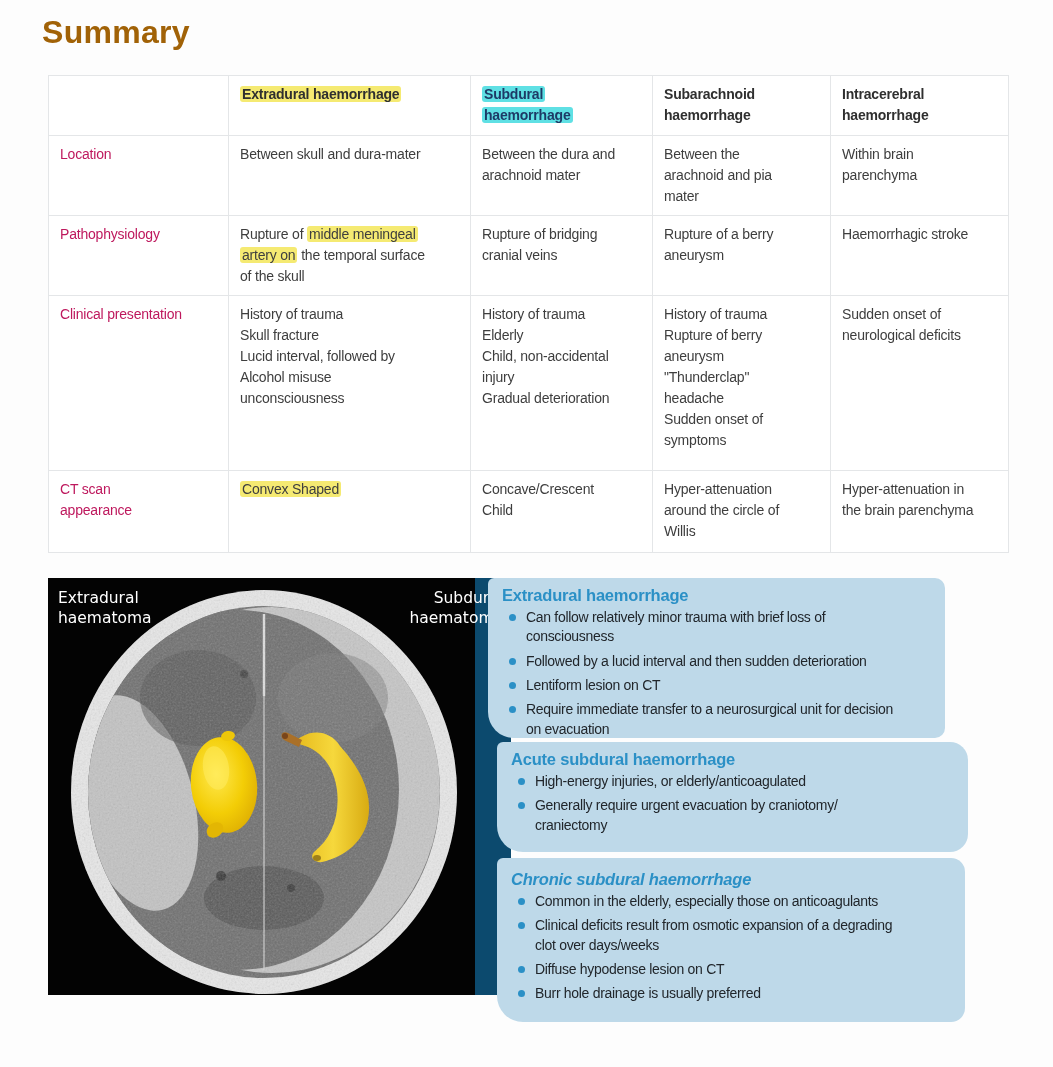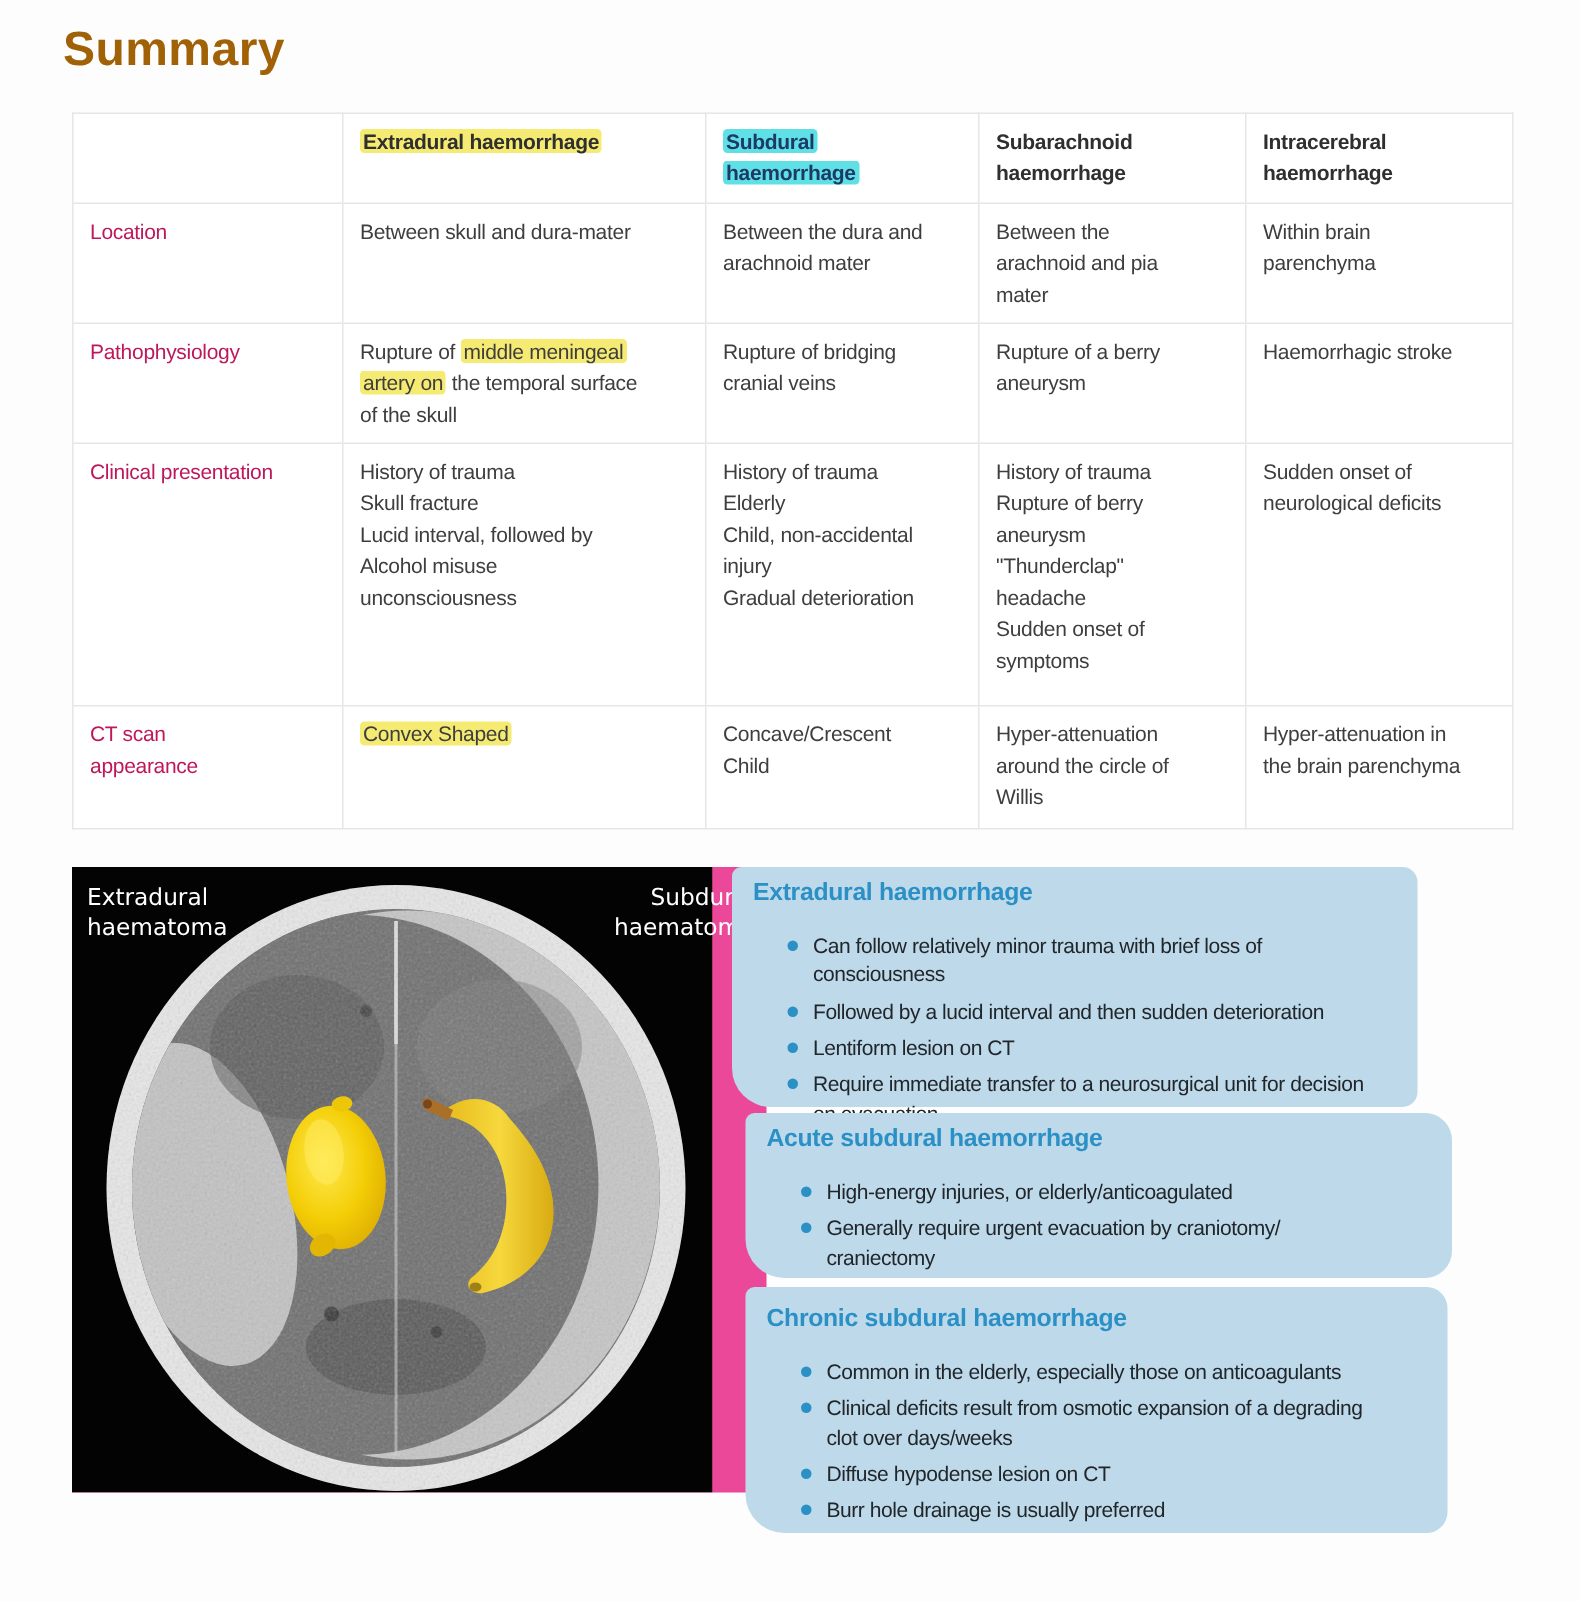--- a/index.html
+++ b/index.html
@@ -30,39 +30,39 @@
   .pre{white-space:pre-line;}
   .hl-y{
     background:#f5ea72;border-radius:3px;padding:0 2px;
     -webkit-box-decoration-break:clone;box-decoration-break:clone;
   }
   .hl-c{
     background:#5fe0e4;color:#1d3a66;border-radius:3px;padding:0 2px;
     -webkit-box-decoration-break:clone;box-decoration-break:clone;
   }
   
-  .ct-figure{position:absolute;left:48px;top:578px;width:463px;height:417px;background:#ec4899;}
+  .ct-figure{position:absolute;left:48px;top:578px;width:463px;height:417px;background:#0c4a6e;}
   .ct-figure svg{display:block;}
   .ct-label{
     position:absolute;color:#fff;white-space:pre-line;
     font-family:"DejaVu Sans",sans-serif;font-size:15.5px;line-height:1.32;
   }
   .ct-label.left{left:10px;top:10px;}
   .ct-label.right{right:8px;top:10px;text-align:right;}
   
   .callout{position:absolute;background:#bed9e9;}
   #callout-0{left:488px;top:578px;width:457px;height:160px;border-radius:6px 10px 10px 26px;}
   #callout-1{left:497px;top:742px;width:471px;height:110px;border-radius:6px 18px 18px 26px;}
   #callout-2{left:497px;top:858px;width:468px;height:164px;border-radius:6px 14px 14px 26px;}
   .callout h2{
     margin:8px 0 3px 14px;font-size:16.5px;font-weight:700;
     color:#2b90c6;letter-spacing:-0.2px;
   }
-  #callout-2 h2{margin-top:12px;}
-  .callout ul{list-style:none;margin:16px;padding:0 6px 0 0;}
+  #callout-2 h2{margin-top:12px;font-style:italic;}
+  .callout ul{list-style:none;margin:0;padding:0 6px 0 0;}
   .callout li{
     display:flex;align-items:flex-start;margin:0 0 5px 0;
     font-size:14px;letter-spacing:-0.3px;line-height:1.38;color:#21262b;
   }
   .bullet-dot{
     flex:none;width:7px;height:7px;border-radius:50%;
     background:#2b90c6;margin:6px 10px 0 21px;
   }
   .bullet-text{white-space:pre-line;}
 </style>

